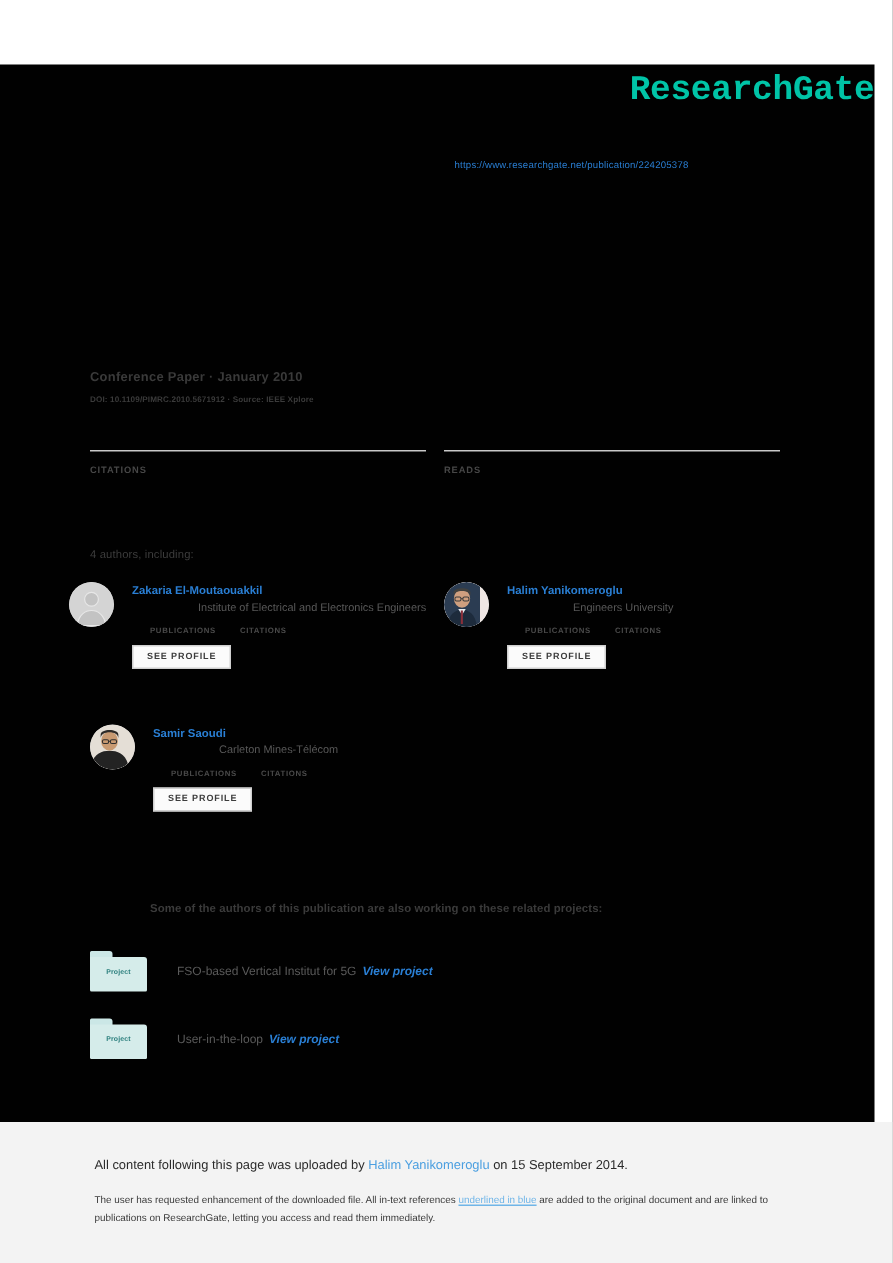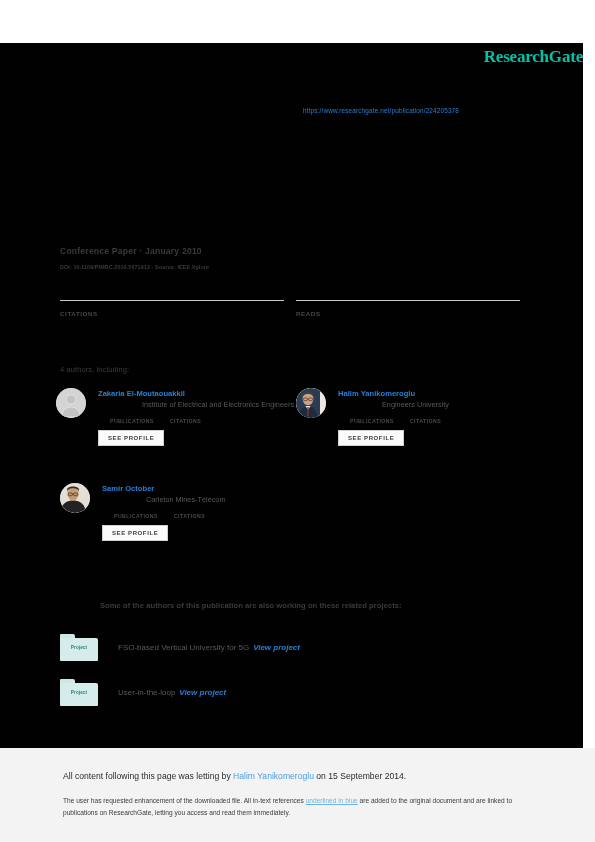--- a/index.html
+++ b/index.html
@@ -32,23 +32,23 @@
     width: 583px;
     height: 705px;
     background: #010101;
   }
 
   
   .rg-logo {
     position: absolute;
     right: 12px;
     top: 47px;
-    font-family: Liberation Serif, serif;
-    font-weight: bold;
-    font-size: 17px;
+    font-family: Liberation Mono, monospace;
+    font-weight: bold;
+    font-size: 23px;
     letter-spacing: -0.2px;
     color: #00c4a7;
     white-space: nowrap;
   }
 
   
   .rg-url {
     position: absolute;
     left: 303px;
     top: 107px;
@@ -117,21 +117,21 @@
     font-size: 7.5px;
     color: #3d3d3d;
     letter-spacing: 0.1px;
     white-space: nowrap;
   }
 
   .author {
     position: absolute;
     width: 230px;
   }
-  .author.a0 { left: 56px;  top: 388px; }
+  .author.a0 { left: 46px;  top: 388px; }
   .author.a1 { left: 296px; top: 388px; }
   .author.a2 { left: 60px;  top: 483px; }
 
   .author .avatar {
     position: absolute;
     left: 0; top: 0;
     width: 30px; height: 30px;
     border-radius: 50%;
     overflow: hidden;
     background: #d4d4d4;
@@ -392,21 +392,21 @@
           <path d="M0 30 C1.5 20 7 17.5 13 17.5 C19 17.5 25 20 26 30 Z" fill="#232323"></path>
           <ellipse cx="13" cy="11" rx="5.6" ry="6.4" fill="#c89a72"></ellipse>
           <path d="M7.1 9.2 C7.1 3.8 18.9 3.8 18.9 9.2 L18.9 6.6 C18.9 2.6 7.1 2.6 7.1 6.6 Z" fill="#2e2b28"></path>
           <rect x="8.3" y="10.1" width="4.1" height="2.6" rx="1" fill="none" stroke="#2e2e2e" stroke-width="0.7"></rect>
           <rect x="13.6" y="10.1" width="4.1" height="2.6" rx="1" fill="none" stroke="#2e2e2e" stroke-width="0.7"></rect>
           <line x1="12.4" y1="11.2" x2="13.6" y2="11.2" stroke="#2e2e2e" stroke-width="0.6"></line>
         </g>
       </svg>
     </div>
     <div class="info">
-      <div class="name">Samir October</div>
+      <div class="name">Samir Saoudi</div>
       <div class="inst">Carleton Mines-Télécom</div>
       <div class="counts">
         <div class="cell">
           <div class="cnum"></div>
           <div class="clbl">PUBLICATIONS</div>
         </div>
         <div class="cell">
           <div class="cnum"></div>
           <div class="clbl">CITATIONS</div>
         </div>
@@ -417,37 +417,37 @@
 
   <div class="projects-head">Some of the authors of this publication are also working on these related projects:</div>
 
   <div class="project-row p0">
     <div class="folder">
       <div class="tab"></div>
       <div class="body"></div>
       <div class="ftxt">Project</div>
     </div>
     <div class="project-title">
-      <span>FSO-based Vertical University for 5G</span><span class="project-link">View project</span>
+      <span>FSO-based Vertical Institut for 5G</span><span class="project-link">View project</span>
     </div>
   </div>
 
   <div class="project-row p1">
     <div class="folder">
       <div class="tab"></div>
       <div class="body"></div>
       <div class="ftxt">Project</div>
     </div>
     <div class="project-title">
       <span>User-in-the-loop</span><span class="project-link">View project</span>
     </div>
   </div>
 
   <div class="footer">
     <div class="line1">
-      <span>All content following this page was letting by </span><a href="#">Halim Yanikomeroglu</a><span> on 15 September 2014.</span>
+      <span>All content following this page was uploaded by </span><a href="#">Halim Yanikomeroglu</a><span> on 15 September 2014.</span>
     </div>
     <div class="line2">
       <span>The user has requested enhancement of the downloaded file. All in-text references </span><span class="blue">underlined in blue</span><span> are added to the original document and are linked to publications on ResearchGate, letting you access and read them immediately.</span>
     </div>
   </div>
 
 </div>
 
 </body></html>

